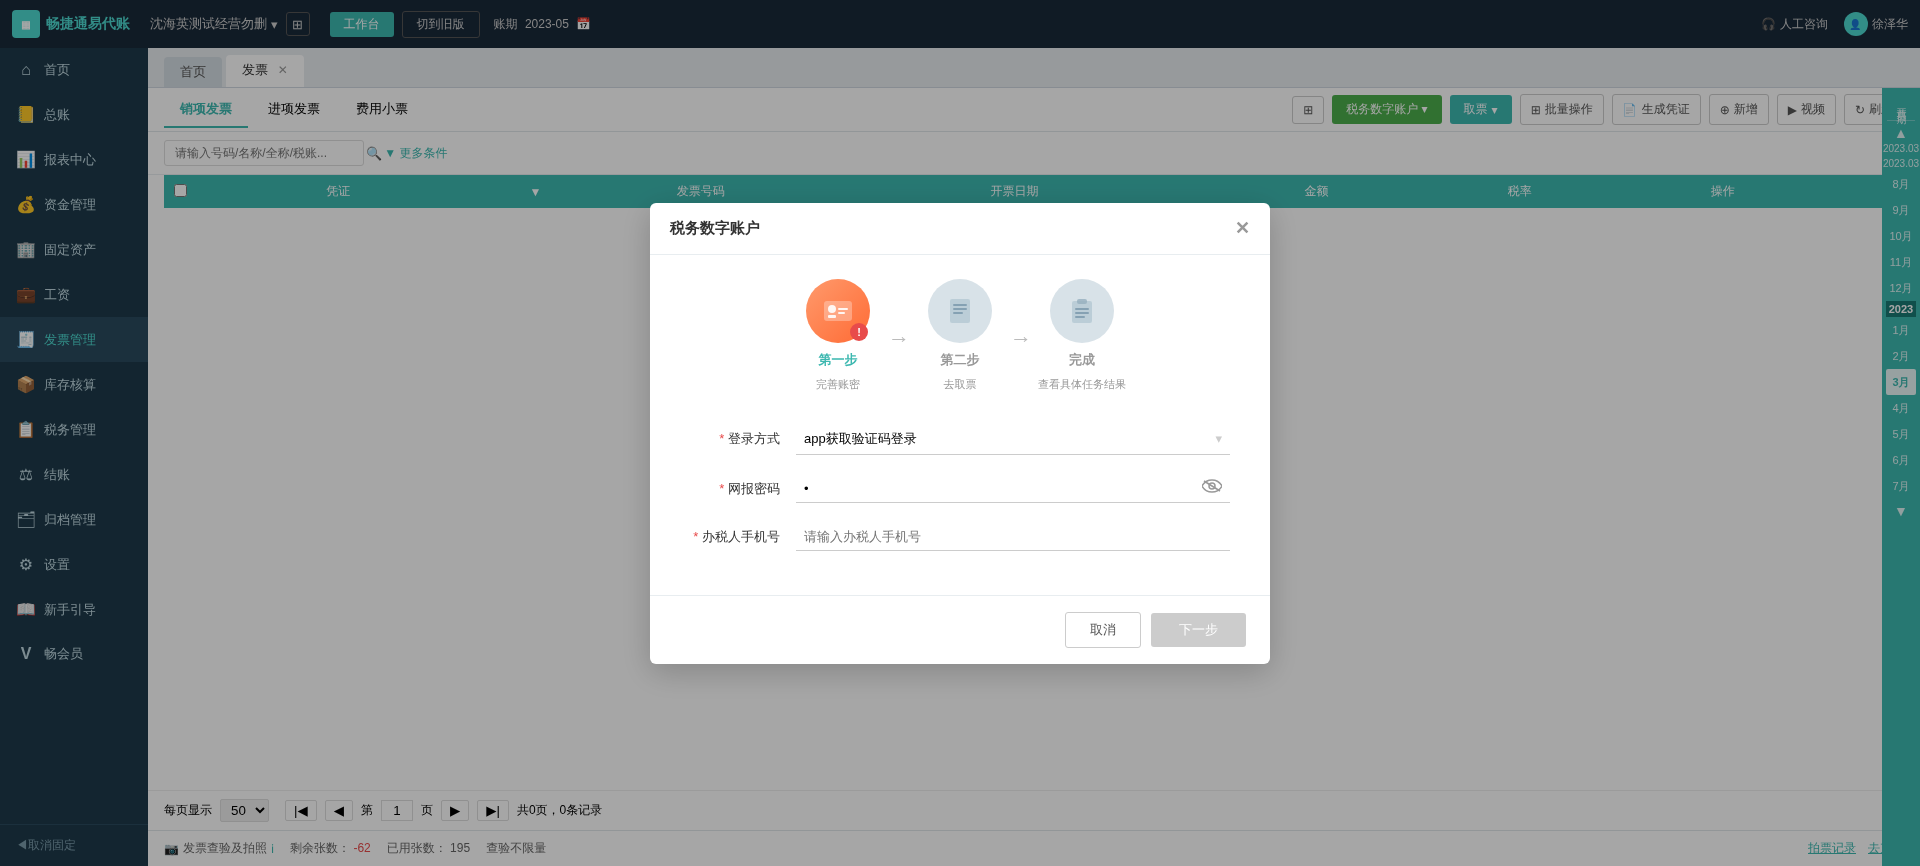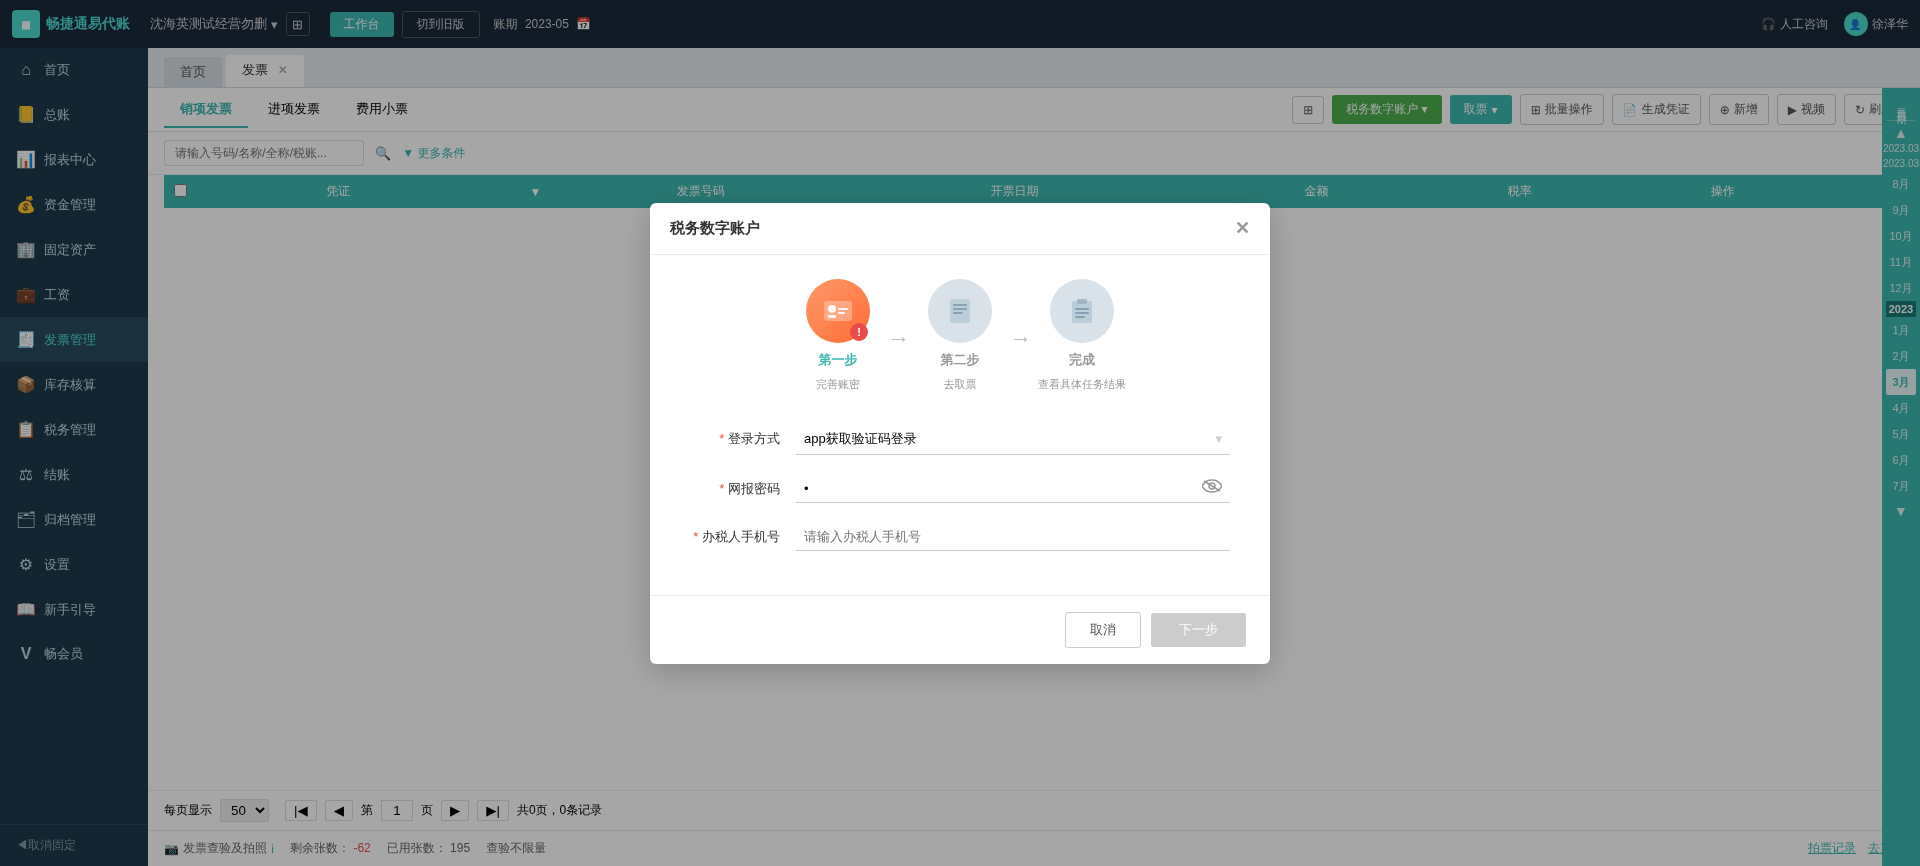--- a/index.html
+++ b/index.html
@@ -136,21 +136,21 @@
     .btn-green { background: #4cae4c; color: #fff; border: none; padding: 6px 14px; border-radius: 3px; cursor: pointer; font-size: 12px; }
     .btn-teal { background: #3db8b0; color: #fff; border: none; padding: 6px 14px; border-radius: 3px; cursor: pointer; font-size: 12px; display: flex; align-items: center; gap: 4px; }
     .btn-default { background: #fff; color: #555; border: 1px solid #ccc; padding: 6px 10px; border-radius: 3px; cursor: pointer; font-size: 12px; display: flex; align-items: center; gap: 4px; }
 
     
     .filterbar {
       padding: 8px 16px;
       background: #fff;
       display: flex;
       align-items: center;
-      gap: 11px;
+      gap: 2px;
       border-bottom: 1px solid #e8edf0;
     }
     .search-input {
       border: 1px solid #ddd;
       border-radius: 3px;
       padding: 5px 10px;
       font-size: 12px;
       width: 200px;
       color: #999;
     }

